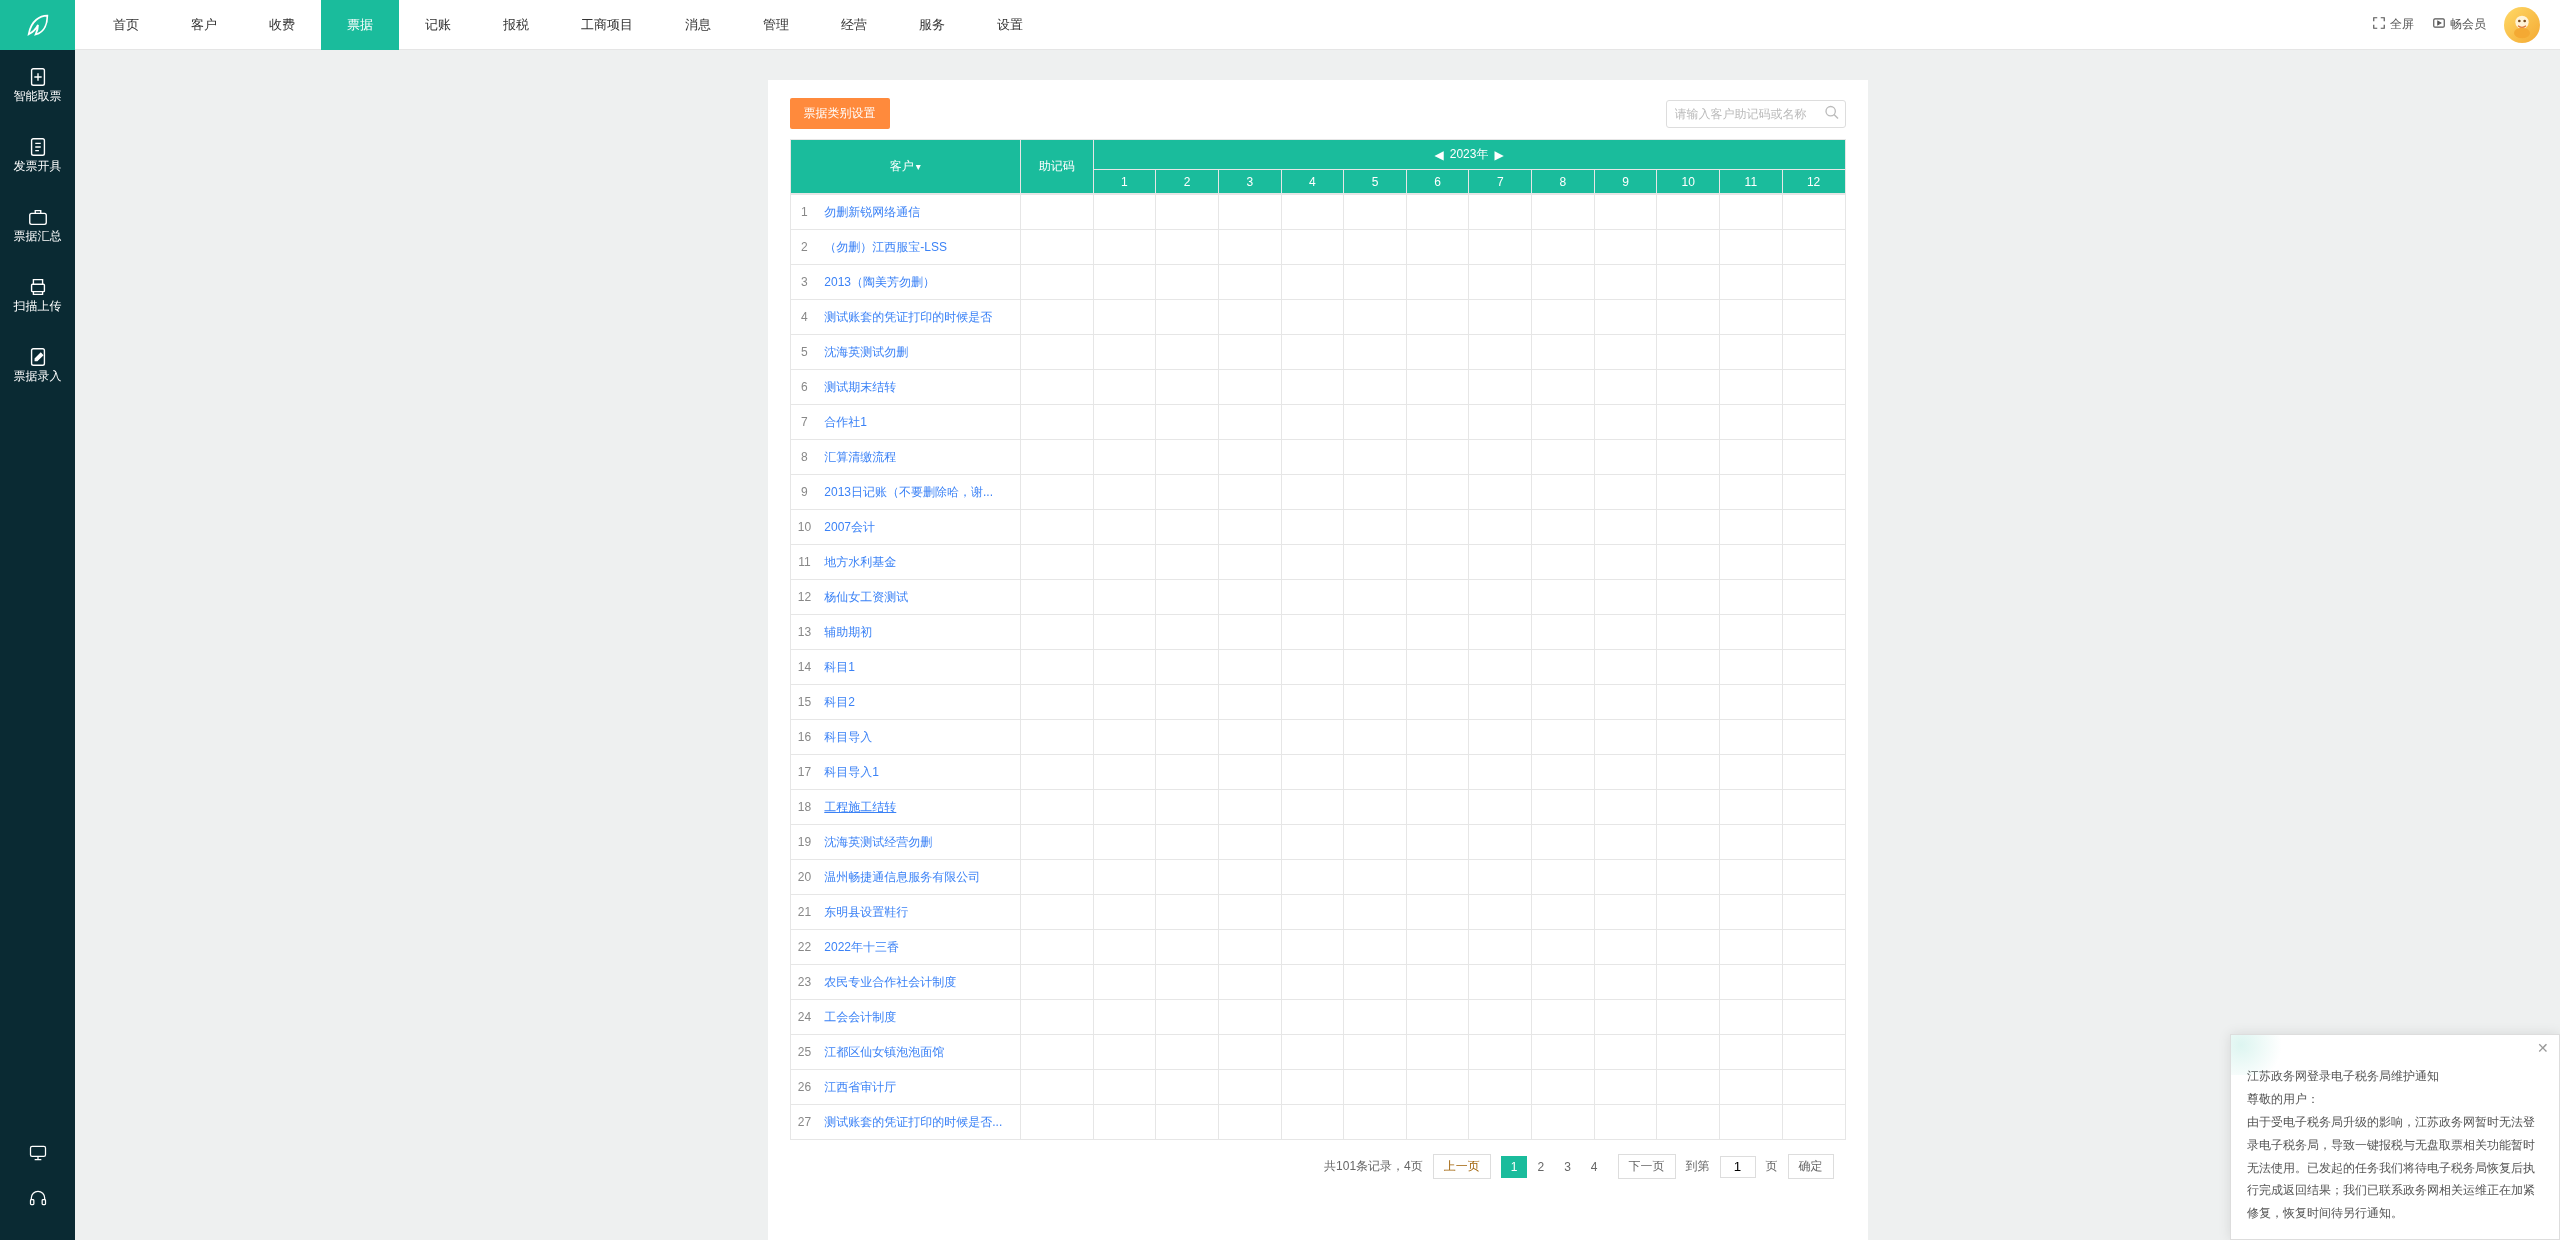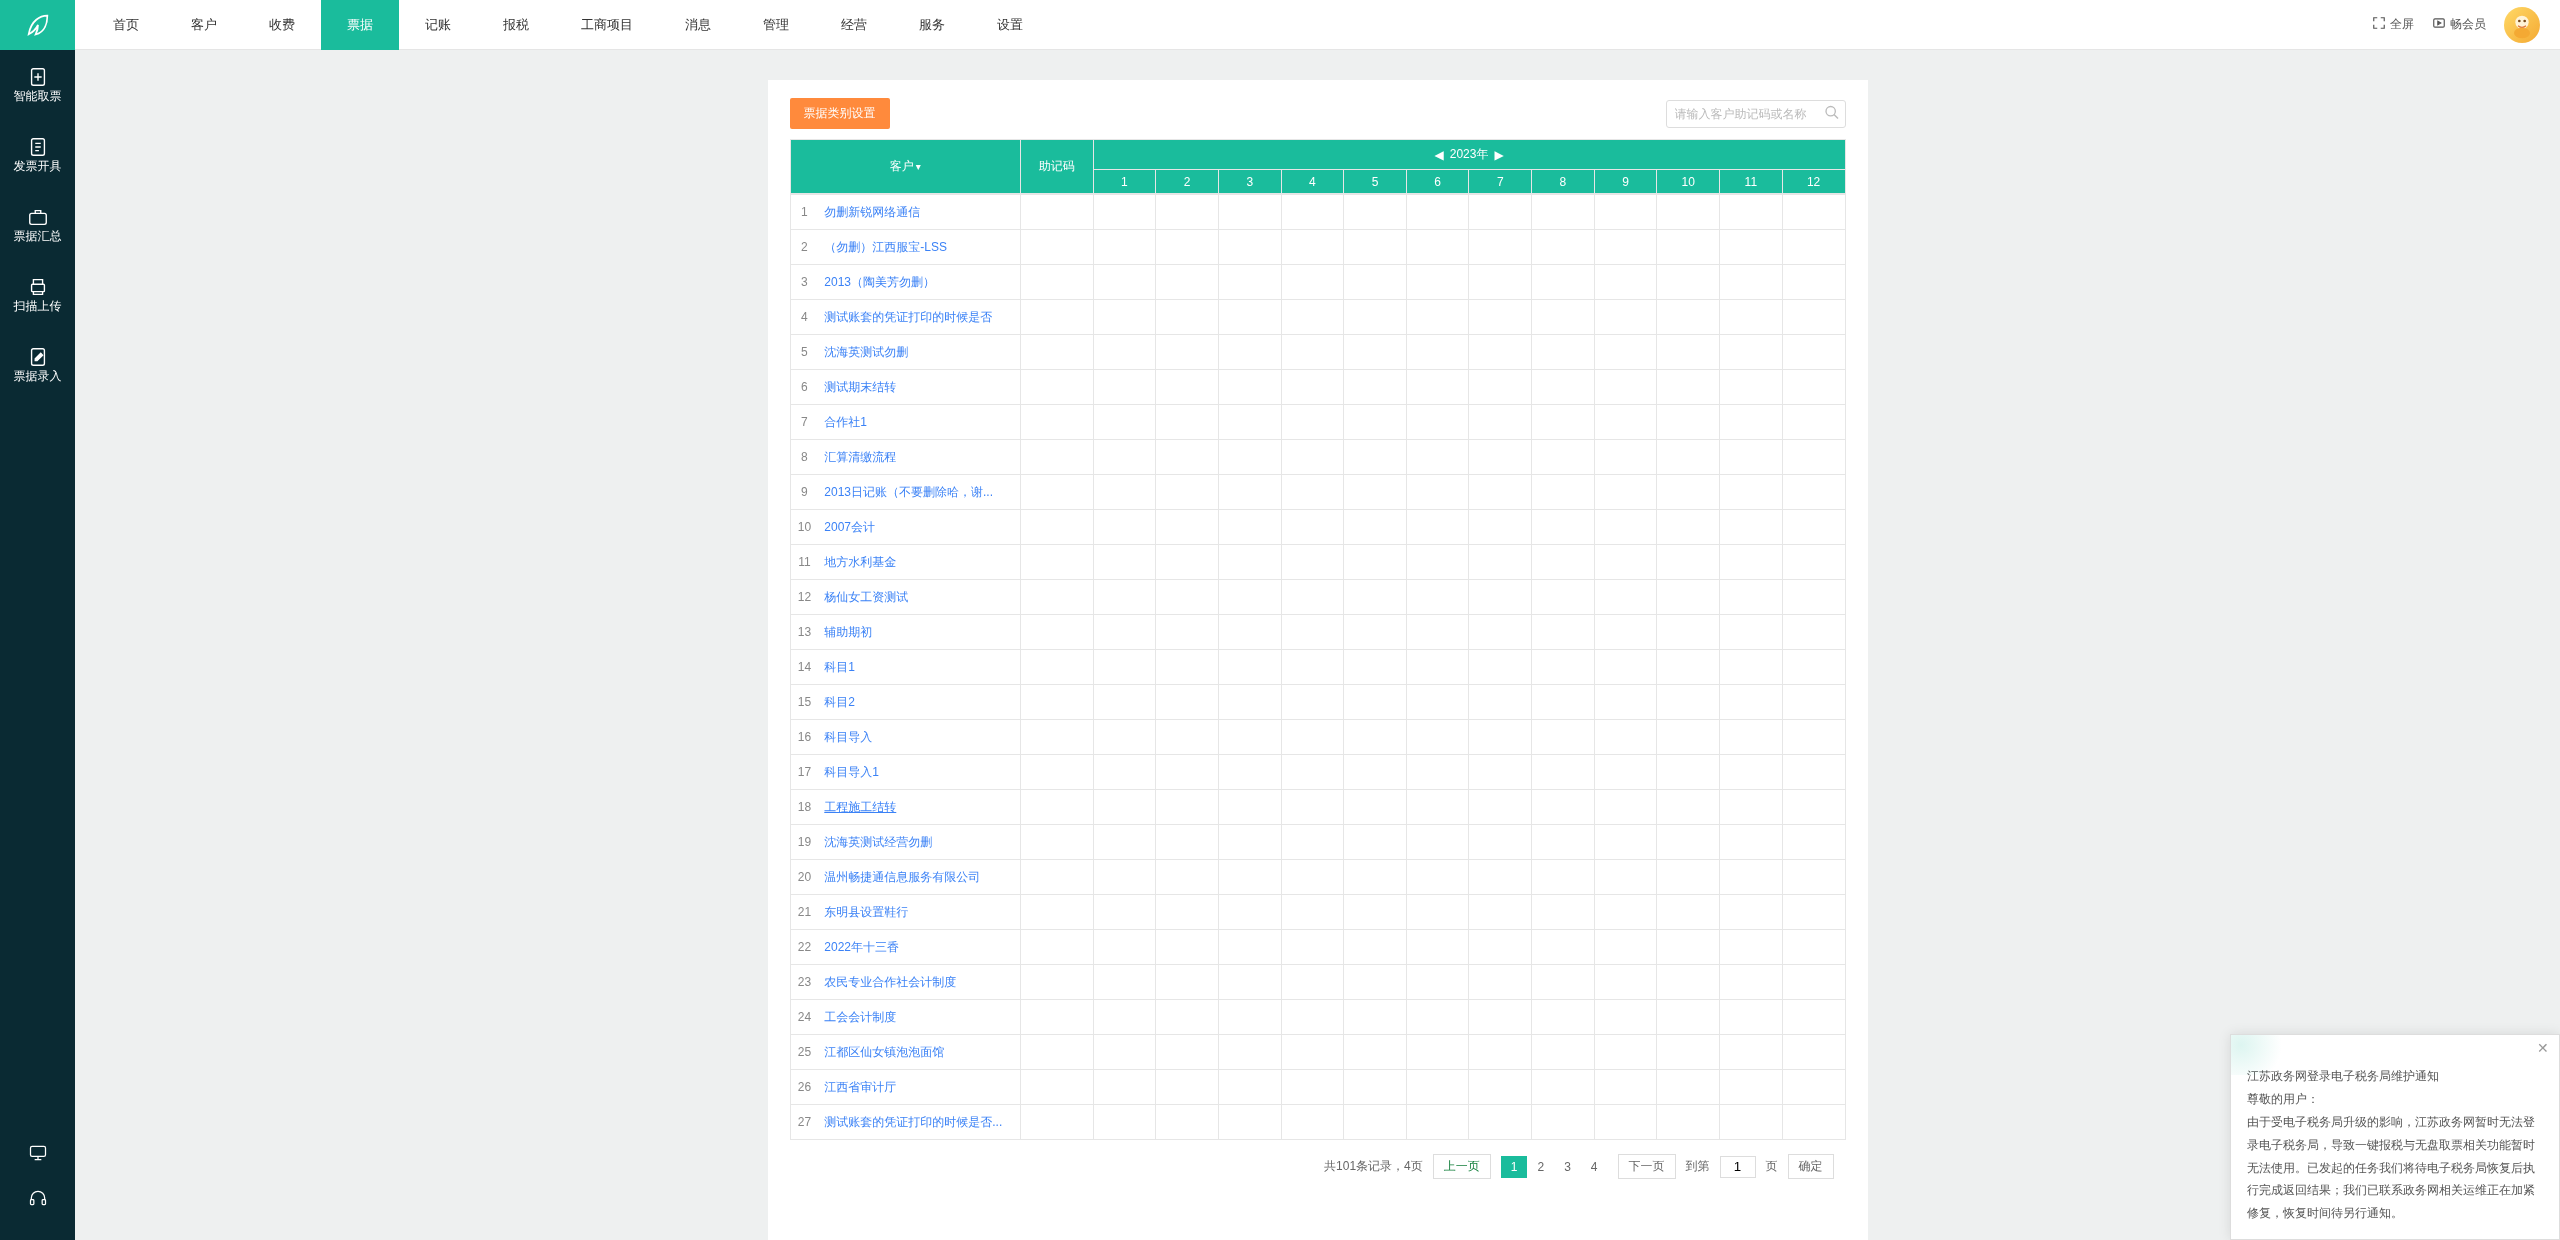--- a/index.html
+++ b/index.html
@@ -57,21 +57,21 @@
 .linklike.underline { text-decoration: underline; }
 
 .tbl-scroll { max-height: 950px; overflow-y: scroll; }
 .tbl-scroll::-webkit-scrollbar { width: 10px; }
 .tbl-scroll::-webkit-scrollbar-thumb { background: #c8c8c8; border-radius: 5px; }
 .tbl-scroll::-webkit-scrollbar-track { background: #f0f0f0; }
 
 
 .pager { display: flex; align-items: center; justify-content: flex-end; gap: 10px; padding: 14px 34px 20px 0; font-size: 12px; color: #666; }
 .pager .pg-btn { border: 1px solid #ddd; padding: 3px 10px; cursor: pointer; background: #fff; color: #666; }
-.pager .pg-btn.disabled { color: #15803d; cursor: not-allowed; }
+.pager .pg-btn.disabled { color: #a16207; cursor: not-allowed; }
 .pager .pg-num { padding: 3px 9px; cursor: pointer; border: 1px solid transparent; }
 .pager .pg-num.active { background: #1abc9c; color: #fff; border-color: #1abc9c; }
 .pager input { width: 36px; height: 22px; border: 1px solid #ddd; text-align: center; }
 
 
 .notif { position: fixed; bottom: 0; right: 0; width: 330px; background: #fff; border: 1px solid #ddd; box-shadow: 0 0 12px rgba(0,0,0,0.1); font-size: 12px; }
 .notif-hd { padding: 6px 8px; display: flex; justify-content: flex-end; }
 .notif-close { width: 14px; height: 14px; cursor: pointer; color: #999; font-size: 14px; line-height: 14px; }
 .notif-body { padding: 4px 16px 14px 16px; line-height: 1.9; color: #555; }
 .notif-deco { position: absolute; top: 0; left: 0; width: 60px; height: 40px; background: radial-gradient(circle at 10px 10px, rgba(26,188,156,0.15), transparent 70%); pointer-events: none; }

